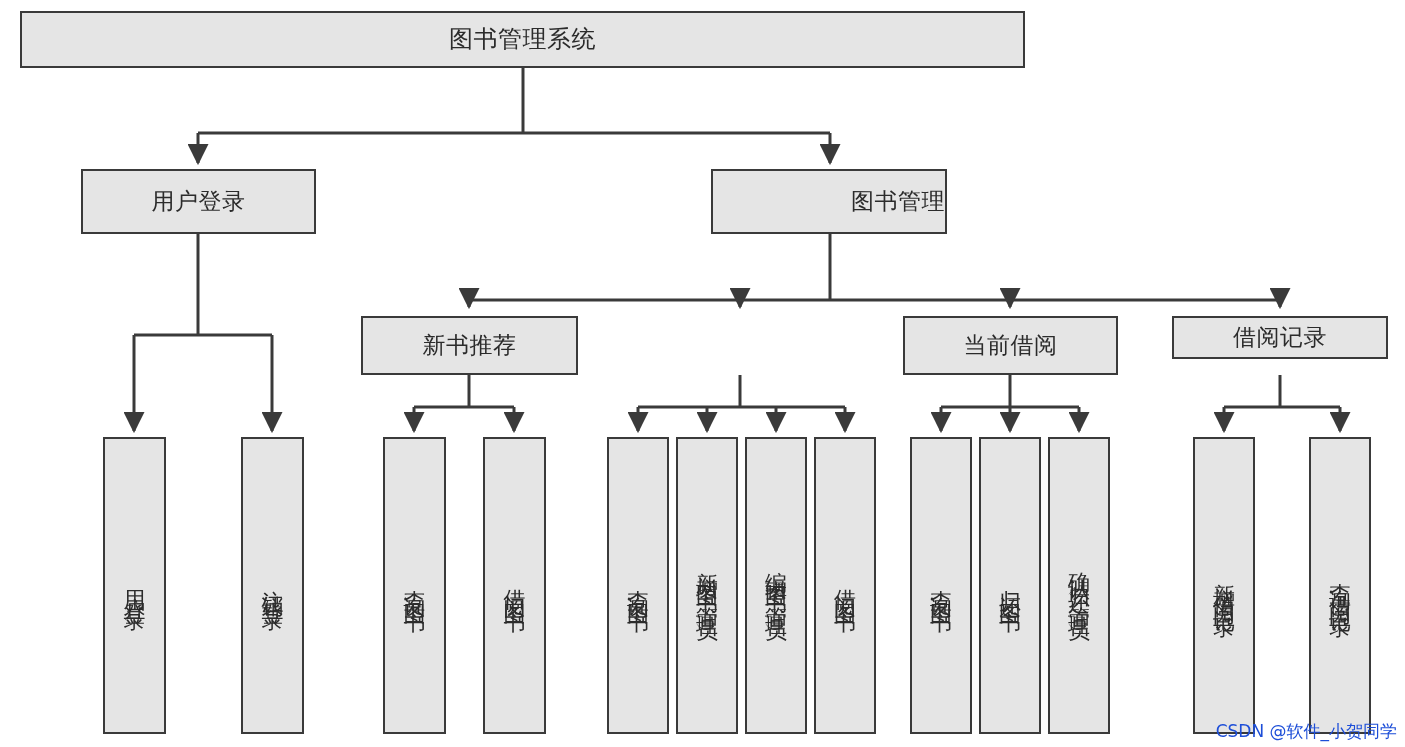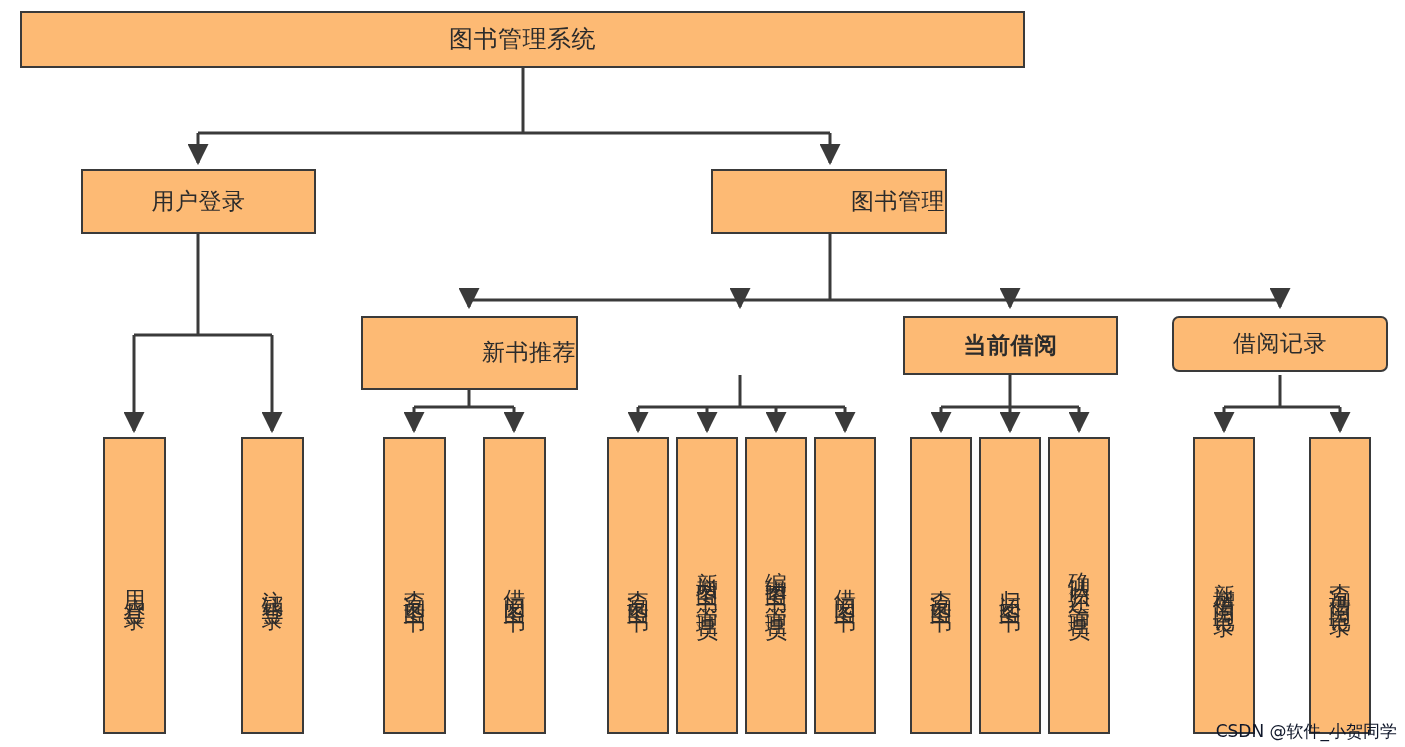--- a/index.html
+++ b/index.html
@@ -21,21 +21,21 @@
   #diagram-svg {
     position: absolute;
     left: 0;
     top: 0;
     width: 1405px;
     height: 747px;
   }
   .node {
     position: absolute;
     box-sizing: border-box;
-    background: #fdba74;
+    background: #e5e5e5;
     border: 2px solid #3a3a3a;
     display: flex;
     align-items: center;
     justify-content: center;
     color: #2b2b2b;
     z-index: 2;
   }
   .node-label {
     display: block;
     text-align: center;
@@ -62,21 +62,21 @@
     line-height: 1.0;
     letter-spacing: 7px;
     text-align: center;
     white-space: nowrap;
   }
   #watermark {
     position: absolute;
     right: 8px;
     bottom: 4px;
     font-size: 17px;
-    color: #0f172a;
+    color: #1d4ed8;
     z-index: 5;
     white-space: nowrap;
     pointer-events: none;
   }
 </style>
 </head>
 <body>
 
 <div id="diagram-root">
 
@@ -137,27 +137,27 @@
     <span class="node-label">图书管理系统</span>
   </div>
 
   <div class="node horiz" style="left:81px; top:169px; width:235px; height:65px;">
     <span class="node-label">用户登录</span>
   </div>
   <div class="node horiz" style="left:711px; top:169px; width:236px; height:65px;justify-content:flex-end;">
     <span class="node-label">图书管理</span>
   </div>
 
-  <div class="node horiz" style="left:361px; top:316px; width:217px; height:74px;justify-content:flex-end;">
+  <div class="node horiz" style="left:361px; top:316px; width:217px; height:59px;">
     <span class="node-label">新书推荐</span>
   </div>
-  <div class="node horiz" style="left:903px; top:316px; width:215px; height:59px;font-weight:bold;">
+  <div class="node horiz" style="left:903px; top:316px; width:215px; height:59px;">
     <span class="node-label">当前借阅</span>
   </div>
-  <div class="node horiz" style="left:1172px; top:316px; width:216px; height:56px;border-radius:7px;">
+  <div class="node horiz" style="left:1172px; top:316px; width:216px; height:43px;">
     <span class="node-label">借阅记录</span>
   </div>
 
   <div class="node vert" style="left:103px; top:437px; width:63px; height:297px;">
     <span class="node-label">用户登录</span>
   </div>
   <div class="node vert" style="left:241px; top:437px; width:63px; height:297px;">
     <span class="node-label">注销登录</span>
   </div>
 

